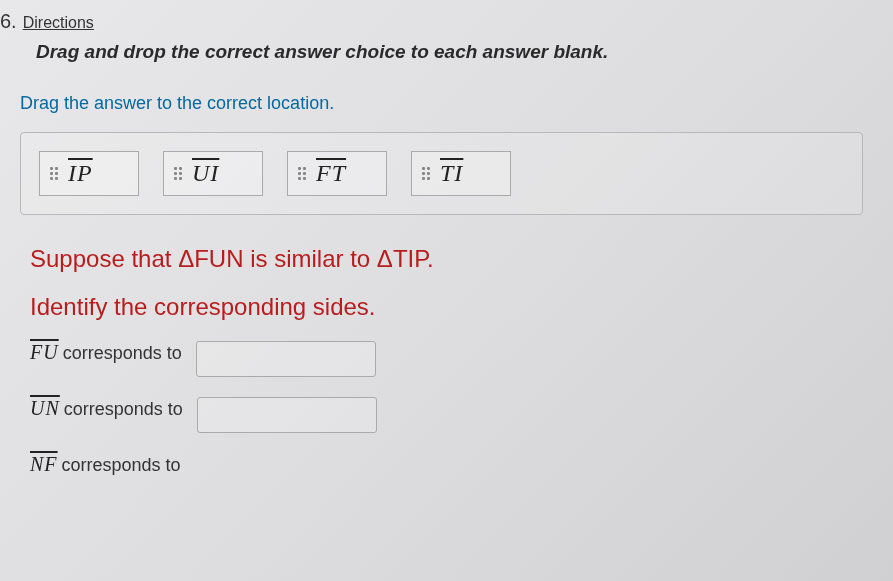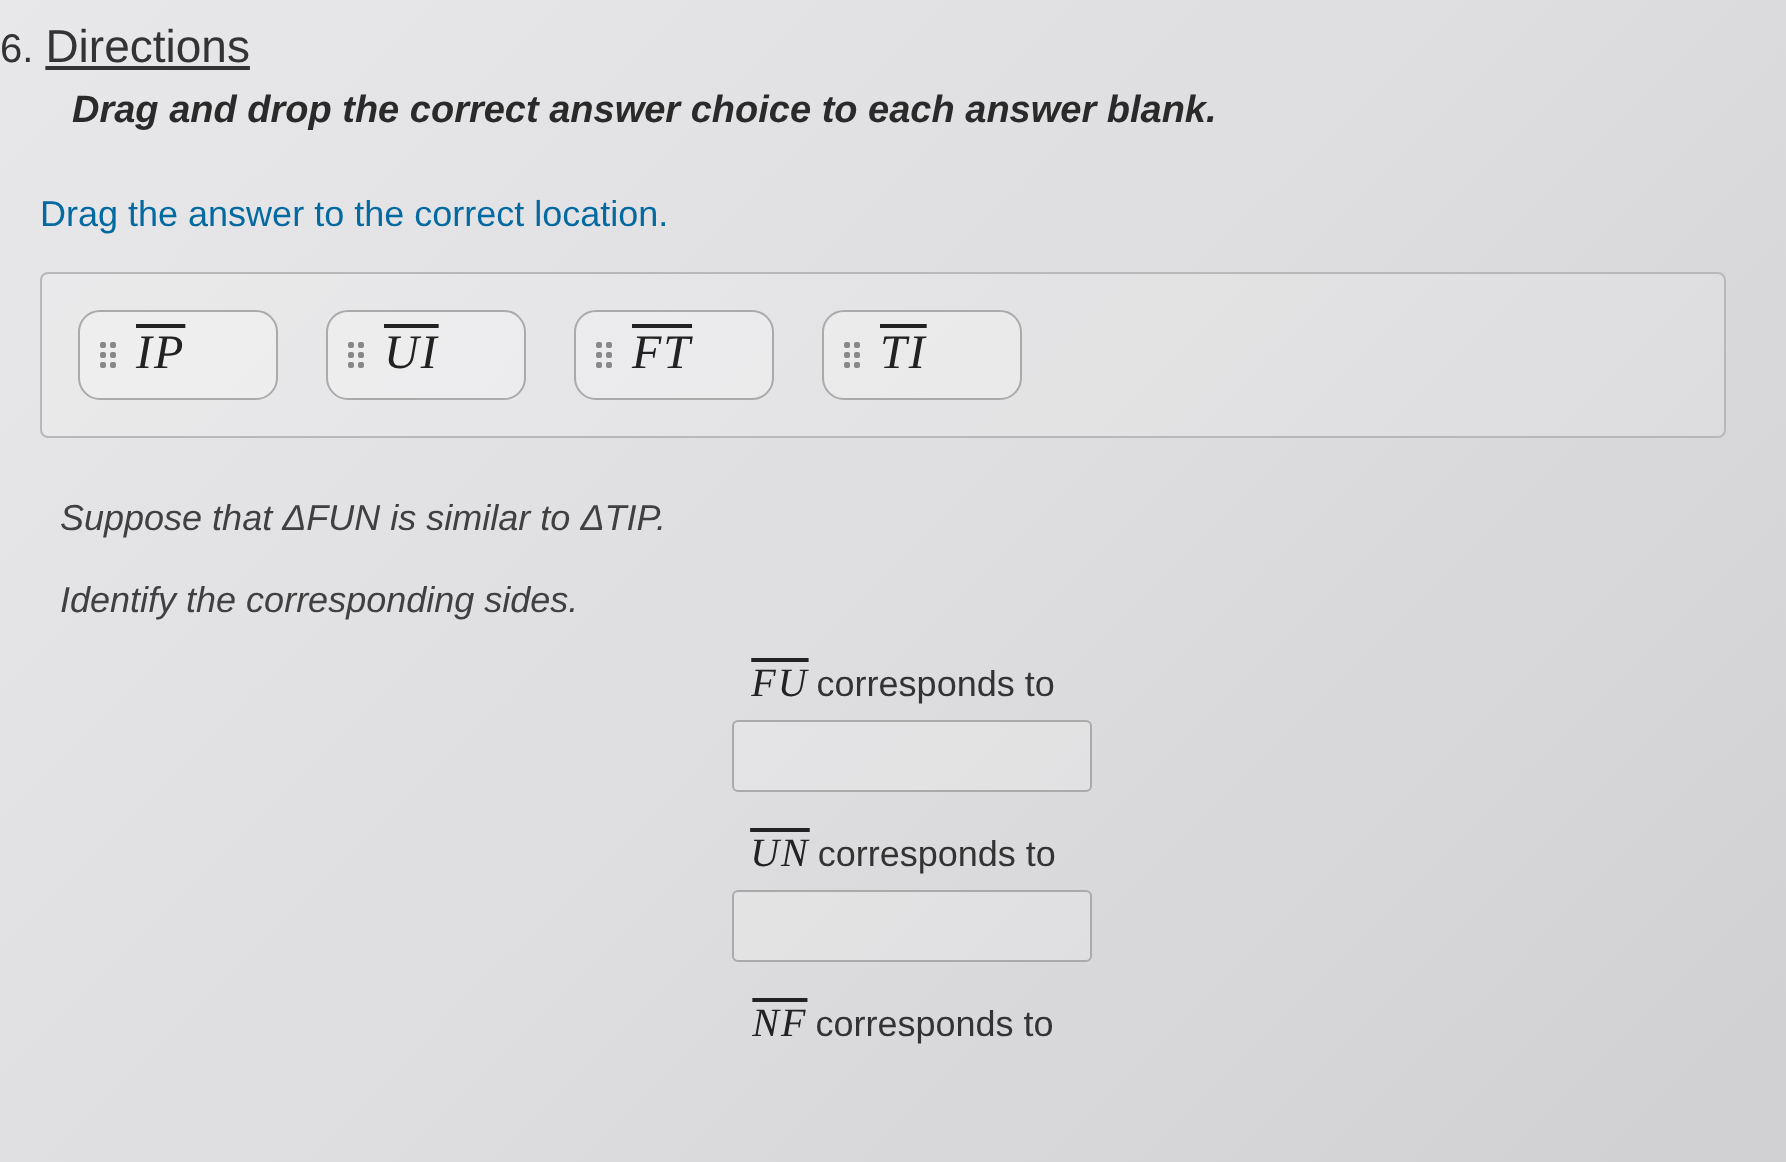--- a/index.html
+++ b/index.html
@@ -16,21 +16,21 @@
       display: flex;
       align-items: baseline;
       gap: 6px;
       margin-bottom: 8px;
     }
     .q-number {
       font-size: 20px;
       color: #333;
     }
     .directions-link {
-      font-size: 23px;
+      font-size: 16px;
       color: #333;
       text-decoration: underline;
       text-align: center;
     }
     .instruction {
       font-size: 19px;
       font-style: italic;
       font-weight: bold;
       color: #2a2a2a;
       margin-left: 36px;
@@ -48,21 +48,21 @@
       border: 1px solid #b8b8ba;
       border-radius: 4px;
       padding: 18px 18px;
       display: flex;
       gap: 24px;
       background: rgba(255,255,255,0.15);
       margin-bottom: 30px;
     }
     .choice-tile {
       border: 1px solid #aaa;
-      border-radius: 11px;
+      border-radius: 0;
       background: rgba(255,255,255,0.25);
       padding: 8px 12px 8px 10px;
       display: flex;
       align-items: center;
       gap: 10px;
       cursor: grab;
       min-width: 100px;
       justify-content: flex-start;
     }
     .drag-handle {
@@ -81,33 +81,31 @@
       font-family: 'Times New Roman', Times, serif;
       font-size: 24px;
       font-style: italic;
       font-weight: 500;
       text-decoration: overline;
       text-decoration-thickness: 1.5px;
       letter-spacing: 1px;
       color: #222;
     }
     .problem-text {
-      font-size: 18px;
-      color: #404040;
+      font-size: 24px;
+      color: #b91c1c;
       margin-left: 30px;
       margin-bottom: 20px;
-      font-style: italic;
     }
     .corr-row {
       display: flex;
-      align-items: center;
+      align-items: flex-start;
       margin-left: 30px;
       margin-bottom: 20px;
       gap: 6px;
-      flex-direction: column;
     }
     .corr-label {
       font-size: 18px;
       color: #333;
       display: flex;
       align-items: baseline;
       gap: 4px;
     }
     .overline-small {
       font-family: 'Times New Roman', Times, serif;

